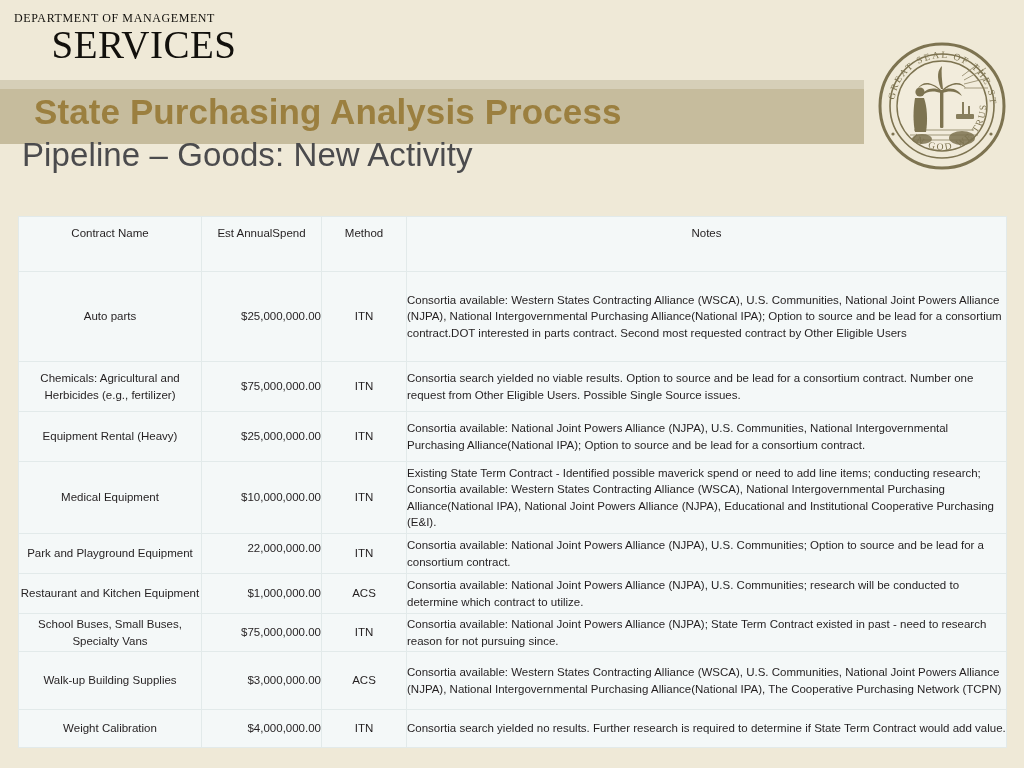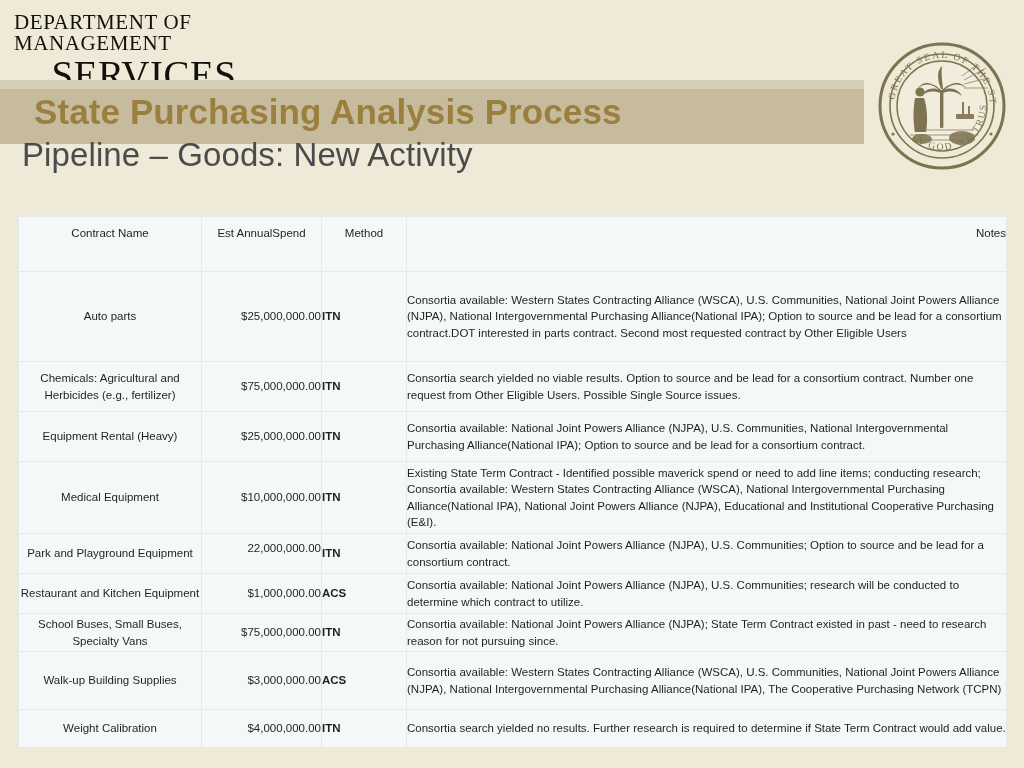--- a/index.html
+++ b/index.html
@@ -20,21 +20,21 @@
   .logo {
     position: absolute;
     left: 14px;
     top: 12px;
     width: 260px;
     font-family: "Liberation Serif", serif;
     color: #12100c;
     line-height: 1;
   }
   .logo-dept {
-    font-size: 21px;
+    font-size: 12px;
     letter-spacing: 0.6px;
     font-weight: 400;
   }
   .logo-services {
     font-size: 39px;
     letter-spacing: 0.5px;
     font-weight: 400;
     margin-top: 1px;
     text-align: center;
   }
@@ -117,34 +117,33 @@
     line-height: 1.42;
   }
   table.pipeline thead th {
     height: 46px;
     font-weight: 400;
     vertical-align: top;
     padding-top: 8px;
     margin-top: 16px;
   }
   .th-name, .th-spend, .th-method { text-align: center; }
-  .th-notes { text-align: right; padding-left: 7px; }
+  .th-notes { text-align: center; padding-left: 7px; }
 
   td.cell-name {
     text-align: center;
     padding: 4px 6px;
   }
   td.cell-spend {
     text-align: right;
     padding: 4px 14px 4px 6px;
   }
   td.cell-method {
-    text-align: left;
+    text-align: center;
     padding: 4px 6px;
-    font-weight: bold;
   }
   td.cell-notes {
     text-align: left;
     padding: 5px 6px 5px 7px;
     vertical-align: middle;
   }
   
   td.cell-spend.low { vertical-align: bottom; padding-bottom: 17px; }
 </style>
 </head>

